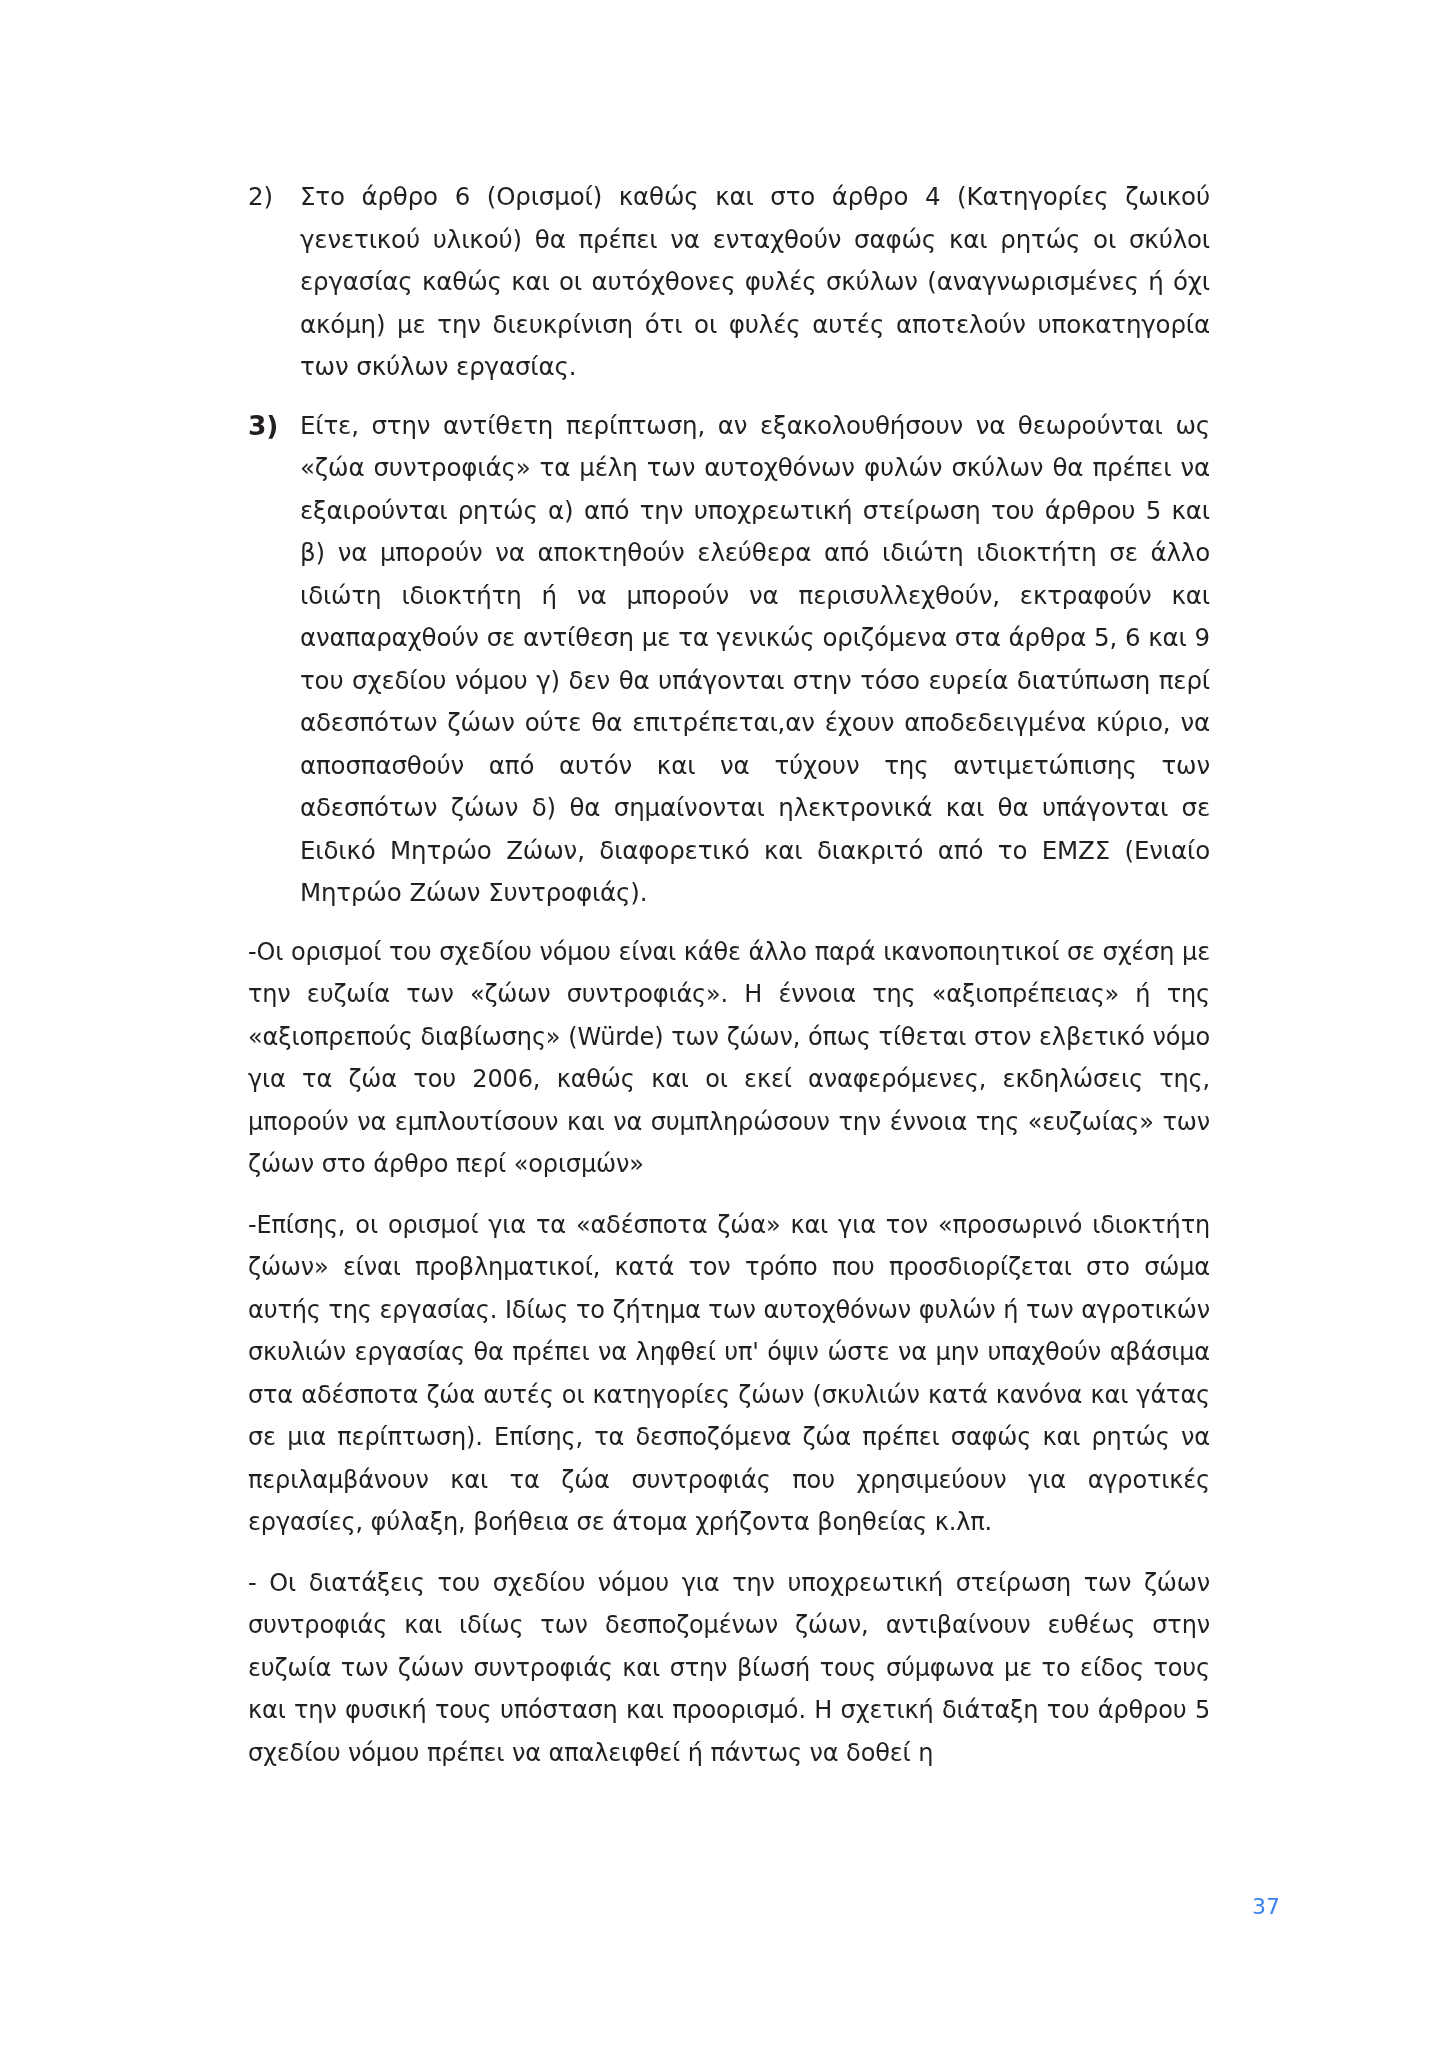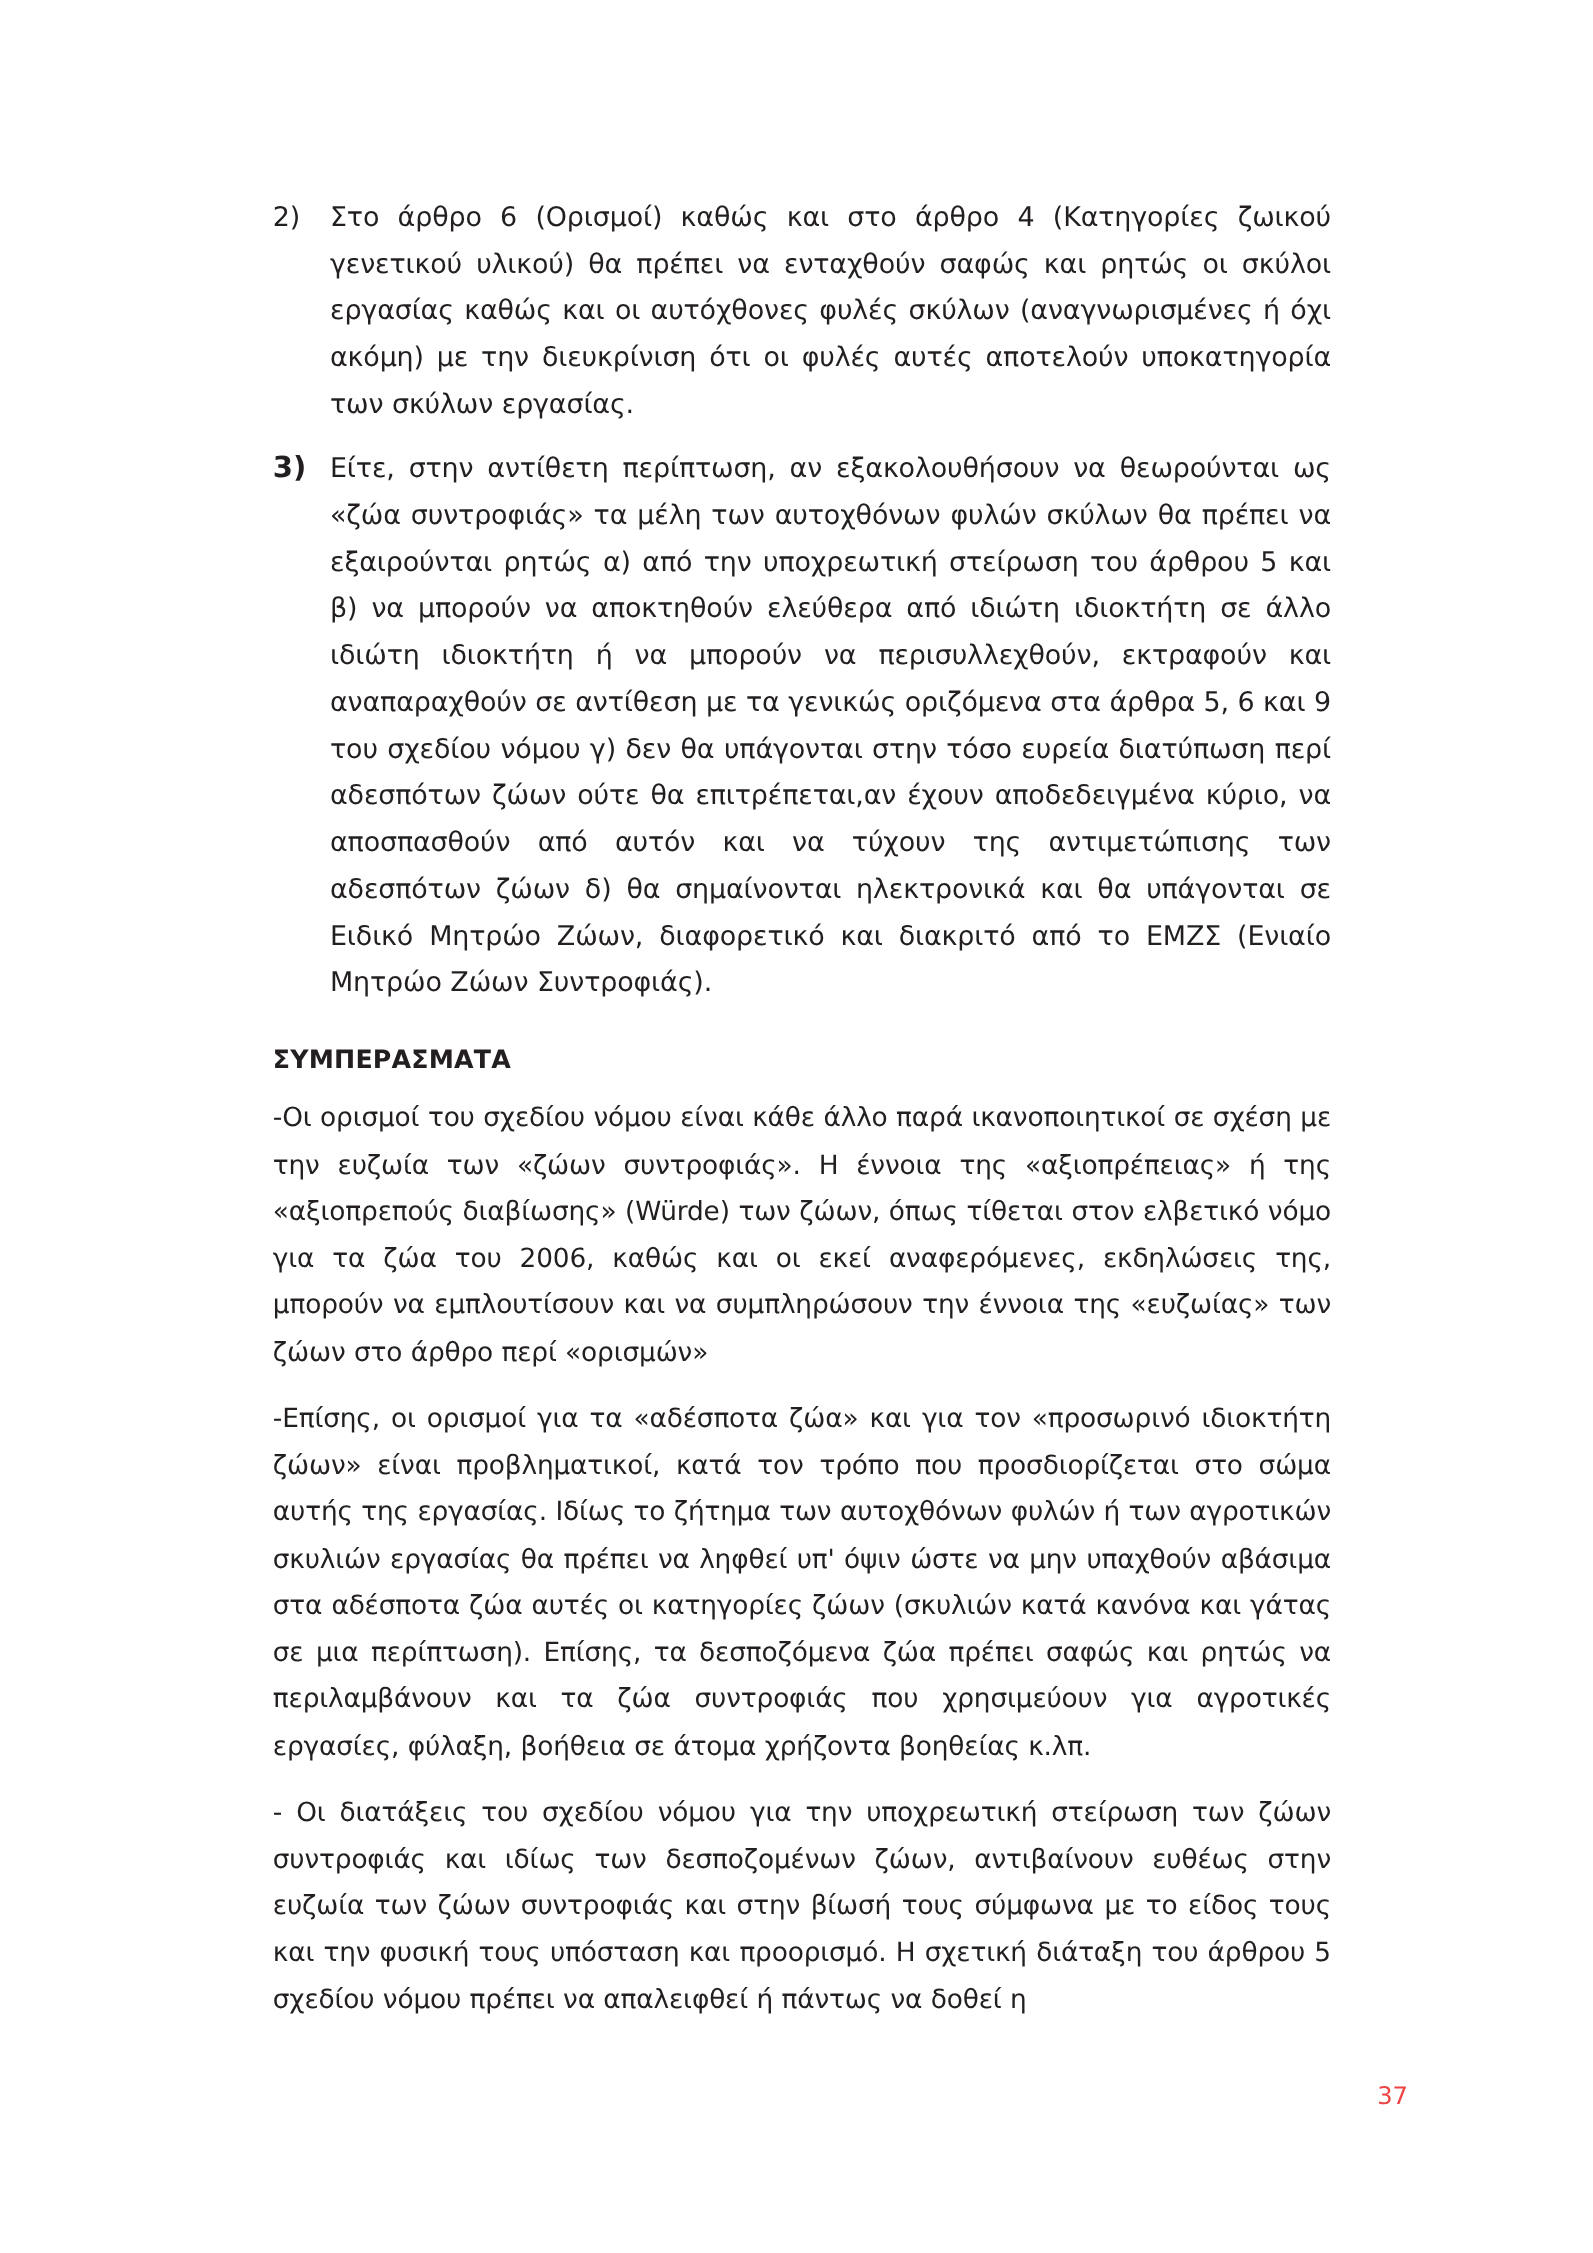--- a/index.html
+++ b/index.html
@@ -100,42 +100,41 @@
     margin-bottom: 0;
   }
 
   
   .page-number {
     position: absolute;
     right: 168px;
     bottom: 128px;
     font-size: 22px;
     line-height: 26px;
-    color: #ef4444;
+    color: #3b82f6;
     text-align: center;
   }
 </style>
 </head>
 <body>
 
 <div class="page">
 
   <div class="content">
 
     <div class="list-item">
       <span class="list-marker marker-plain">2)</span>
       <span class="list-body">Στο άρθρο 6 (Ορισμοί) καθώς και στο άρθρο 4 (Κατηγορίες ζωικού γενετικού υλικού) θα πρέπει να ενταχθούν σαφώς και ρητώς οι σκύλοι εργασίας καθώς και οι αυτόχθονες φυλές σκύλων (αναγνωρισμένες ή όχι ακόμη) με την διευκρίνιση ότι οι φυλές αυτές αποτελούν υποκατηγορία των σκύλων εργασίας.</span>
     </div>
 
     <div class="list-item">
       <span class="list-marker marker-bold">3)</span>
       <span class="list-body">Είτε, στην αντίθετη περίπτωση, αν εξακολουθήσουν να θεωρούνται ως «ζώα συντροφιάς» τα μέλη των αυτοχθόνων φυλών σκύλων θα πρέπει να εξαιρούνται ρητώς α) από την υποχρεωτική στείρωση του άρθρου 5 και β) να μπορούν να αποκτηθούν ελεύθερα από ιδιώτη ιδιοκτήτη σε άλλο ιδιώτη ιδιοκτήτη ή να μπορούν να περισυλλεχθούν, εκτραφούν και αναπαραχθούν σε αντίθεση με τα γενικώς οριζόμενα στα άρθρα 5, 6 και 9 του σχεδίου νόμου γ) δεν θα υπάγονται στην τόσο ευρεία διατύπωση περί αδεσπότων ζώων ούτε θα επιτρέπεται,αν έχουν αποδεδειγμένα κύριο, να αποσπασθούν από αυτόν και να τύχουν της αντιμετώπισης των αδεσπότων ζώων δ) θα σημαίνονται ηλεκτρονικά και θα υπάγονται σε Ειδικό Μητρώο Ζώων, διαφορετικό και διακριτό από το ΕΜΖΣ (Ενιαίο Μητρώο Ζώων Συντροφιάς).</span>
     </div>
 
-    <div class="section-heading">ΣΥΜΠΕΡΑΣΜΑΤΑ</div>
 
     <p class="body-paragraph">-Οι ορισμοί του σχεδίου νόμου είναι κάθε άλλο παρά ικανοποιητικοί σε σχέση με την ευζωία των «ζώων συντροφιάς». Η έννοια της «αξιοπρέπειας» ή της «αξιοπρεπούς διαβίωσης» (Würde) των ζώων, όπως τίθεται στον ελβετικό νόμο για τα ζώα του 2006, καθώς και οι εκεί αναφερόμενες, εκδηλώσεις της, μπορούν να εμπλουτίσουν και να συμπληρώσουν την έννοια της «ευζωίας» των ζώων στο άρθρο περί «ορισμών»</p>
 
 
     <p class="body-paragraph">-Επίσης, οι ορισμοί για τα «αδέσποτα ζώα» και για τον «προσωρινό ιδιοκτήτη ζώων» είναι προβληματικοί, κατά τον τρόπο που προσδιορίζεται στο σώμα αυτής της εργασίας. Ιδίως το ζήτημα των αυτοχθόνων φυλών ή των αγροτικών σκυλιών εργασίας θα πρέπει να ληφθεί υπ' όψιν ώστε να μην υπαχθούν αβάσιμα στα αδέσποτα ζώα αυτές οι κατηγορίες ζώων (σκυλιών κατά κανόνα και γάτας σε μια περίπτωση). Επίσης, τα δεσποζόμενα ζώα πρέπει σαφώς και ρητώς να περιλαμβάνουν και τα ζώα συντροφιάς που χρησιμεύουν για αγροτικές εργασίες, φύλαξη, βοήθεια σε άτομα χρήζοντα βοηθείας κ.λπ.</p>
 
     <p class="body-paragraph paragraph-continued">- Οι διατάξεις του σχεδίου νόμου για την υποχρεωτική στείρωση των ζώων συντροφιάς και ιδίως των δεσποζομένων ζώων, αντιβαίνουν ευθέως στην ευζωία των ζώων συντροφιάς και στην βίωσή τους σύμφωνα με το είδος τους και την φυσική τους υπόσταση και προορισμό. Η σχετική διάταξη του άρθρου 5 σχεδίου νόμου πρέπει να απαλειφθεί ή πάντως να δοθεί η</p>
 
   </div>
 

